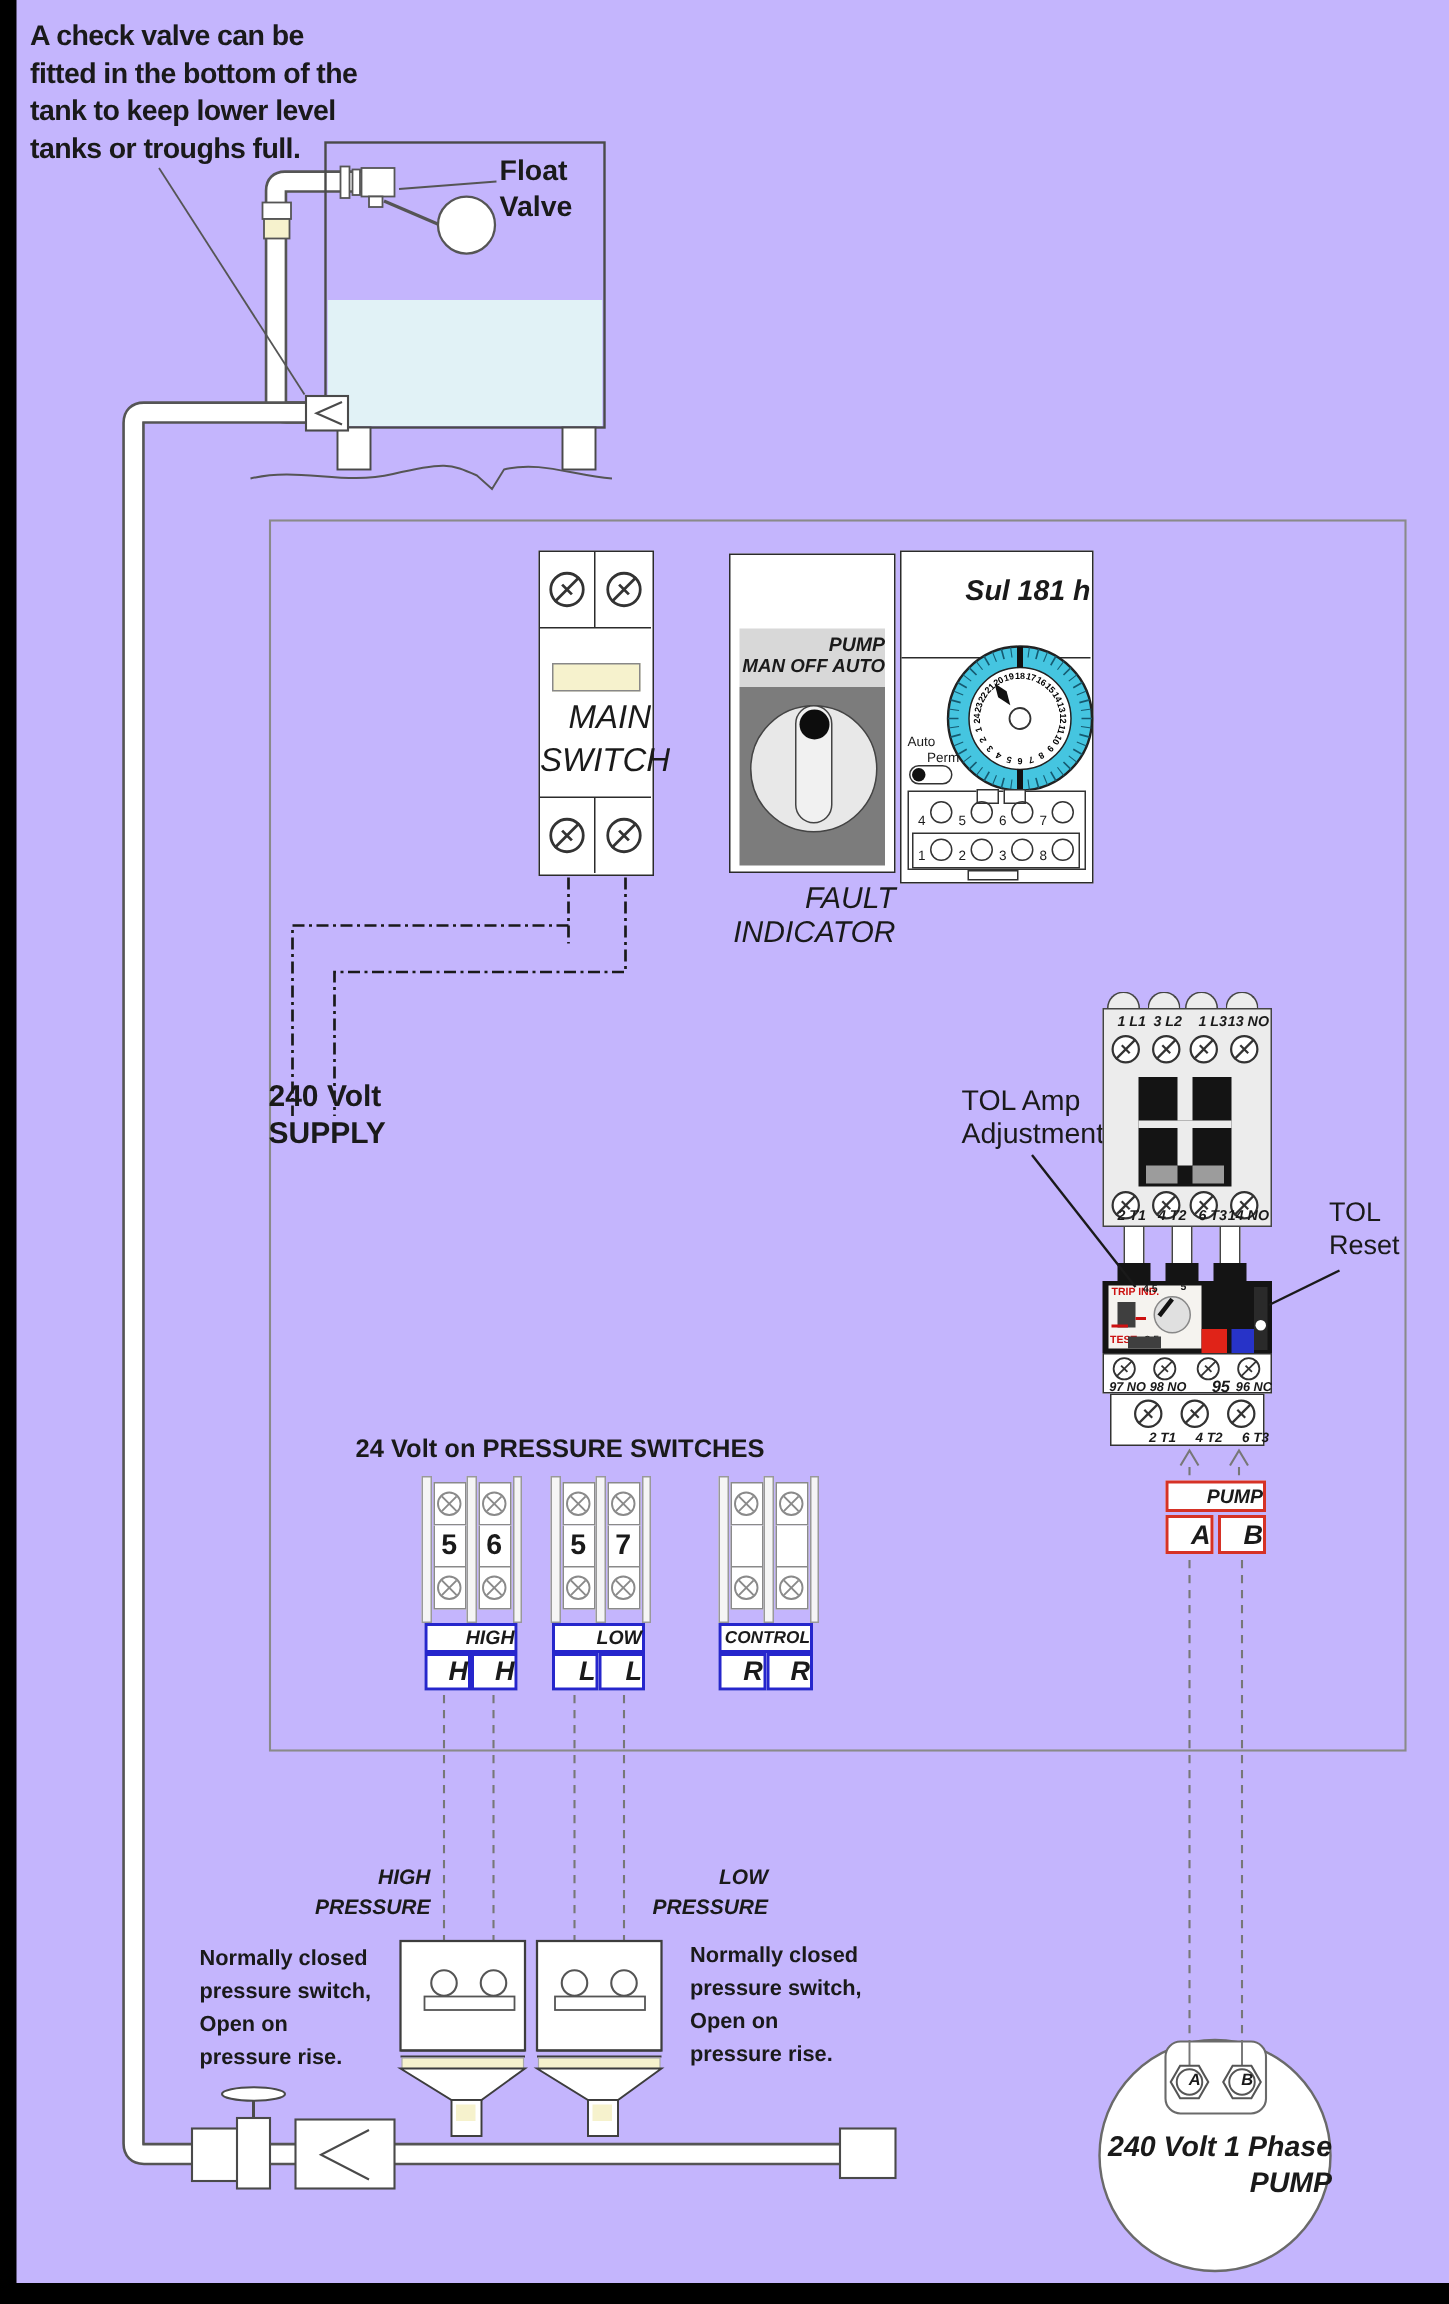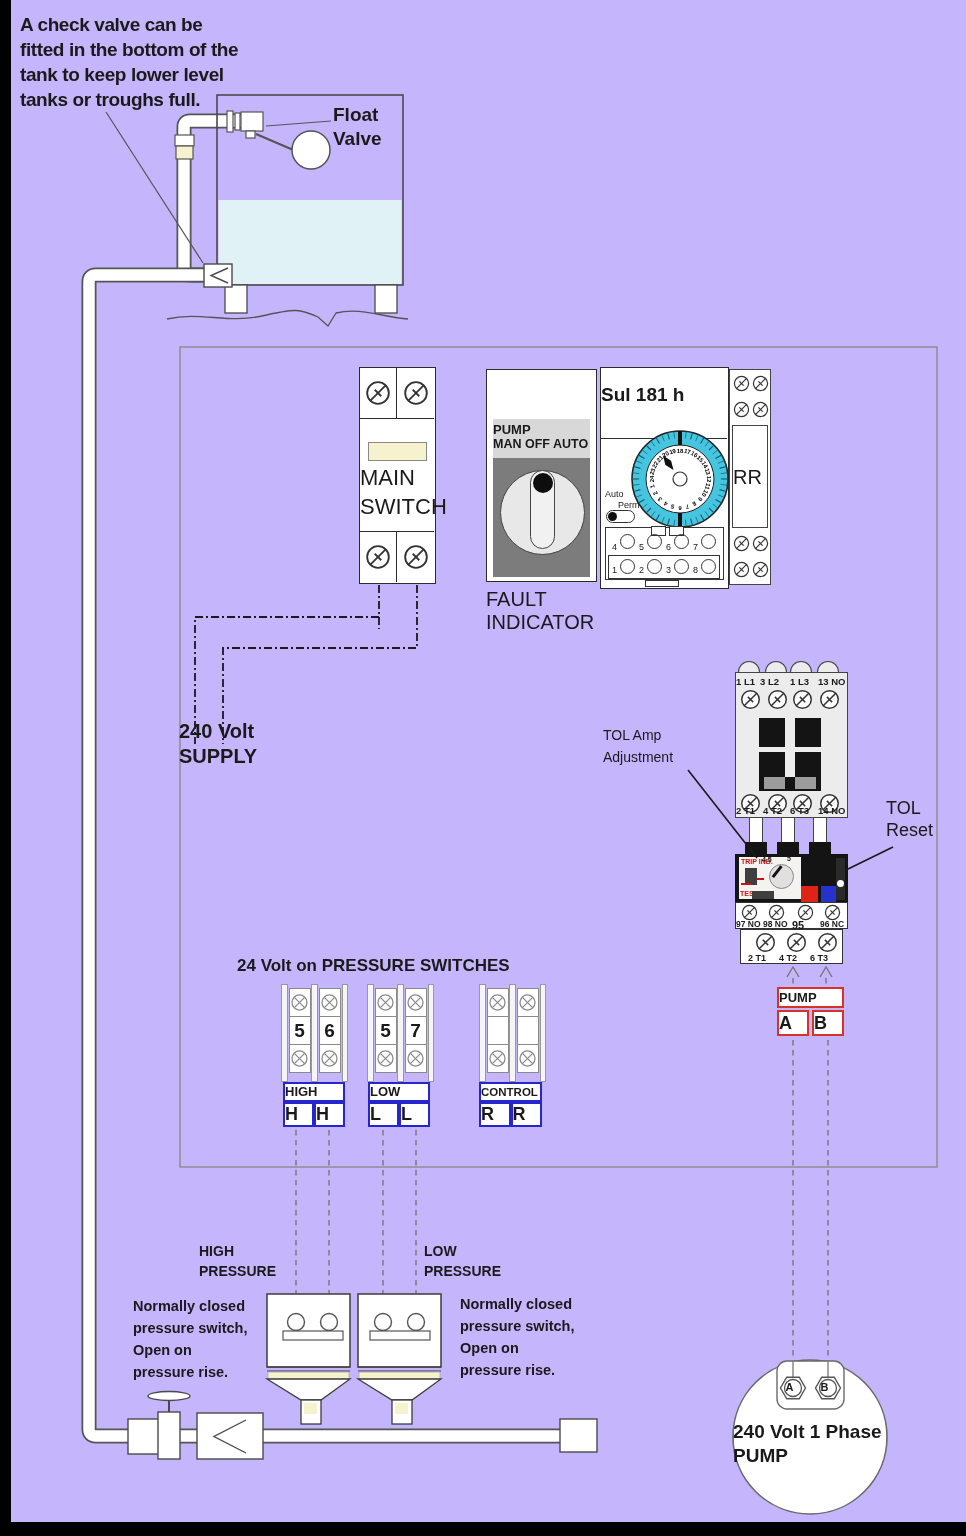--- a/index.html
+++ b/index.html
@@ -1,21 +1,21 @@
 <!DOCTYPE html>
 <html><head>
 <meta charset="utf-8">
 <style>
   html,body{margin:0;padding:0;background:#fff;}
   #stage{position:relative;width:966px;height:1536px;background:#c4b5fd;overflow:hidden;
          font-family:"Liberation Sans",sans-serif;color:#1a1a1a;padding-left:48px;}
   .abs{position:absolute;box-sizing:border-box;}
   .pre{white-space:pre-line;}
   .b{font-weight:bold;}
-  .ctr{text-align:left;}
+  .ctr{text-align:right;font-style:italic;}
   svg{display:block;}
   .panel{background:#fff;border:1.5px solid #2b2b2b;}
   .hline{border-top:1.3px solid #2b2b2b;height:0;}
   .vline{border-left:1.3px solid #2b2b2b;width:0;}
   .circle{border-radius:50%;}
   .cell3{display:flex;flex-direction:column;}
   .tbox{height:27px;border:1.2px solid #8a8a8a;background:#fff;display:flex;align-items:center;justify-content:center;}
   .nbox{height:27px;border-left:1.2px solid #8a8a8a;border-right:1.2px solid #8a8a8a;background:#fff;
         display:flex;align-items:center;justify-content:center;font-weight:bold;font-size:19px;}
   .rail{background:#f5f5f5;border:1.1px solid #999;}
@@ -301,50 +301,23 @@
       <span class="abs" style="left:60px;top:37px;font-size:9px">3</span>
       <span class="abs" style="left:87px;top:37px;font-size:9px">8</span>
       <div class="abs circle" style="left:14px;top:31px;width:15px;height:15px;border:1.3px solid #333"></div>
       <div class="abs circle" style="left:41px;top:31px;width:15px;height:15px;border:1.3px solid #333"></div>
       <div class="abs circle" style="left:68px;top:31px;width:15px;height:15px;border:1.3px solid #333"></div>
       <div class="abs circle" style="left:95px;top:31px;width:15px;height:15px;border:1.3px solid #333"></div>
     </div>
     <div class="abs" style="left:44px;top:212px;width:34px;height:7px;border:1.2px solid #333;background:#fff"></div>
   </div>
 
-  <div class="abs" style="left:729px;top:369px;width:42px;height:216px;border:1.2px solid #444;background:#fff">
-    <svg class="abs" style="left:3px;top:5px" width="17" height="17" viewBox="0 0 24 24">
-        <use href="#g-screw"></use>
-      </svg>
-    <svg class="abs" style="left:22px;top:5px" width="17" height="17" viewBox="0 0 24 24">
-        <use href="#g-screw"></use>
-      </svg>
-    <svg class="abs" style="left:3px;top:31px" width="17" height="17" viewBox="0 0 24 24">
-        <use href="#g-screw"></use>
-      </svg>
-    <svg class="abs" style="left:22px;top:31px" width="17" height="17" viewBox="0 0 24 24">
-        <use href="#g-screw"></use>
-      </svg>
-    <div class="abs ctr" style="left:2px;top:55px;width:36px;height:103px;border:1.2px solid #444;font-size:20px;line-height:103px">RR</div>
-    <svg class="abs" style="left:3px;top:165px" width="17" height="17" viewBox="0 0 24 24">
-        <use href="#g-screw"></use>
-      </svg>
-    <svg class="abs" style="left:22px;top:165px" width="17" height="17" viewBox="0 0 24 24">
-        <use href="#g-screw"></use>
-      </svg>
-    <svg class="abs" style="left:3px;top:191px" width="17" height="17" viewBox="0 0 24 24">
-        <use href="#g-screw"></use>
-      </svg>
-    <svg class="abs" style="left:22px;top:191px" width="17" height="17" viewBox="0 0 24 24">
-        <use href="#g-screw"></use>
-      </svg>
-  </div>
-
-
-  <div class="abs pre" style="left:603px;top:724px;font-size:14px;line-height:22px">TOL Amp
+
+
+  <div class="abs pre" style="left:641px;top:724px;font-size:19px;line-height:22px">TOL Amp
 Adjustment</div>
   <div class="abs pre" style="left:886px;top:797px;font-size:18px;line-height:22px">TOL
 Reset</div>
 
   <div class="abs" style="left:735px;top:661px;width:113px;height:185px">
     <div class="abs" style="left:3px;top:0;width:22px;height:11px;background:#ececec;border:1.3px solid #444;border-bottom:none;border-radius:11px 11px 0 0"></div>
     <div class="abs" style="left:30px;top:0;width:22px;height:11px;background:#ececec;border:1.3px solid #444;border-bottom:none;border-radius:11px 11px 0 0"></div>
     <div class="abs" style="left:55px;top:0;width:22px;height:11px;background:#ececec;border:1.3px solid #444;border-bottom:none;border-radius:11px 11px 0 0"></div>
     <div class="abs" style="left:82px;top:0;width:22px;height:11px;background:#ececec;border:1.3px solid #444;border-bottom:none;border-radius:11px 11px 0 0"></div>
     <div class="abs" style="left:0;top:11px;width:113px;height:146px;background:#ececec;border:1.3px solid #444">

